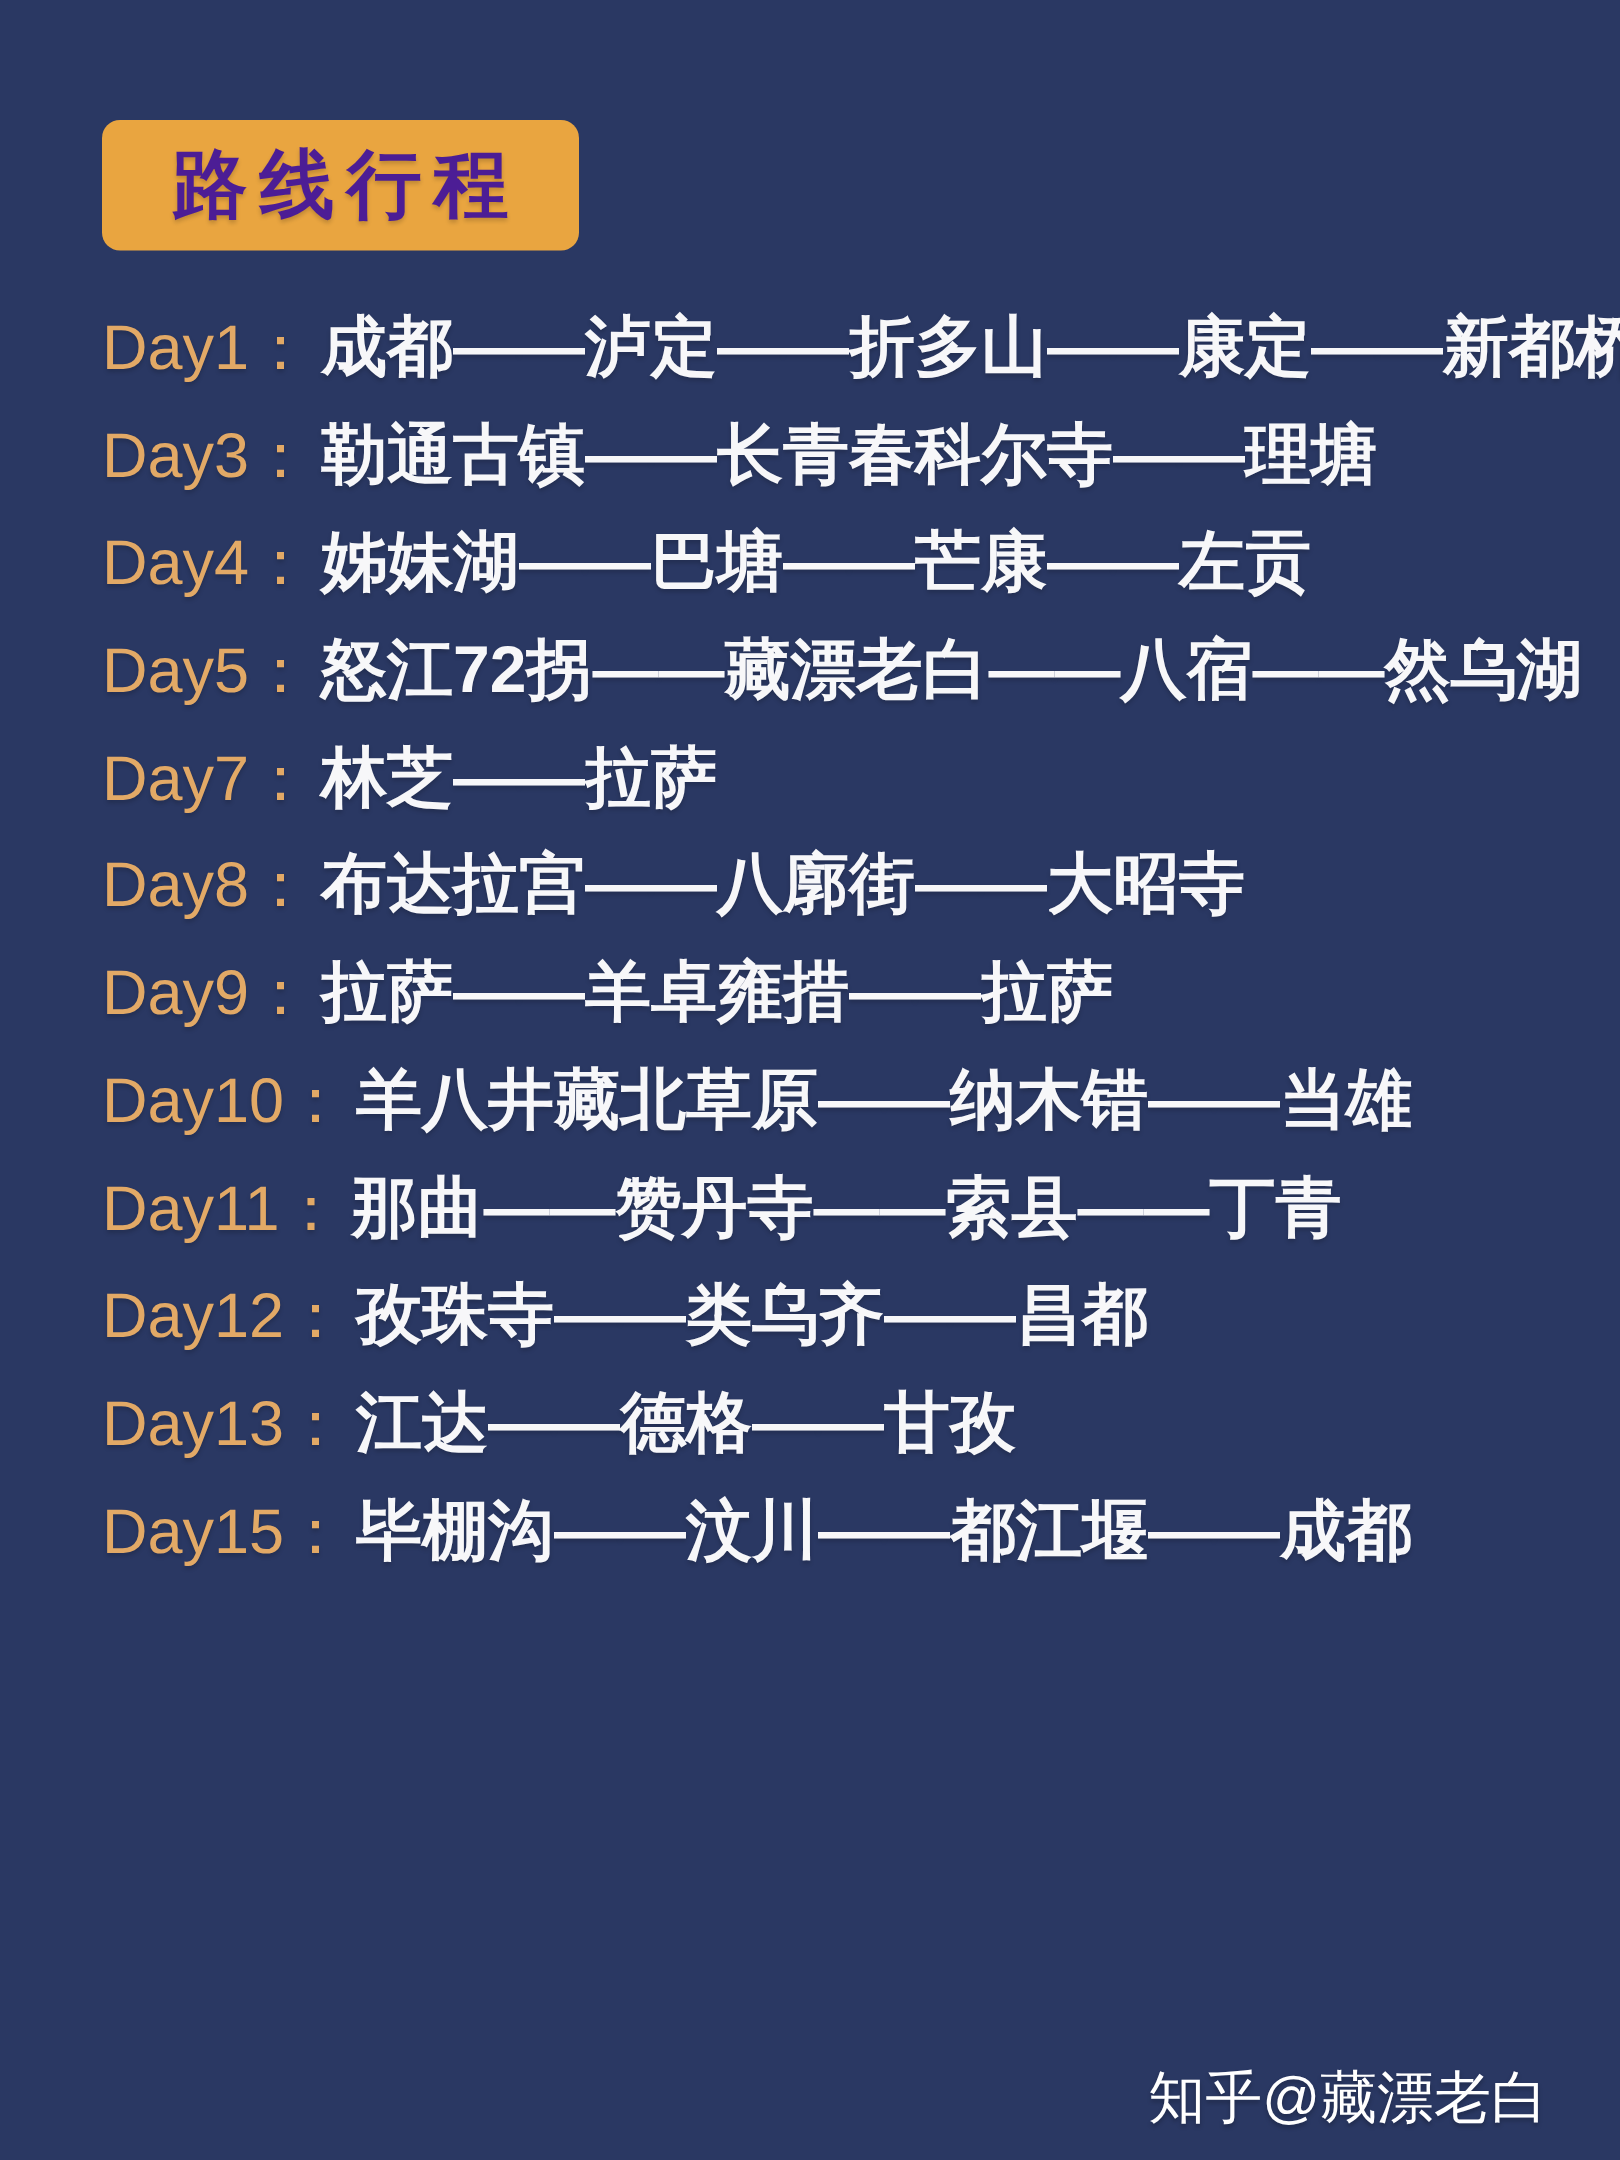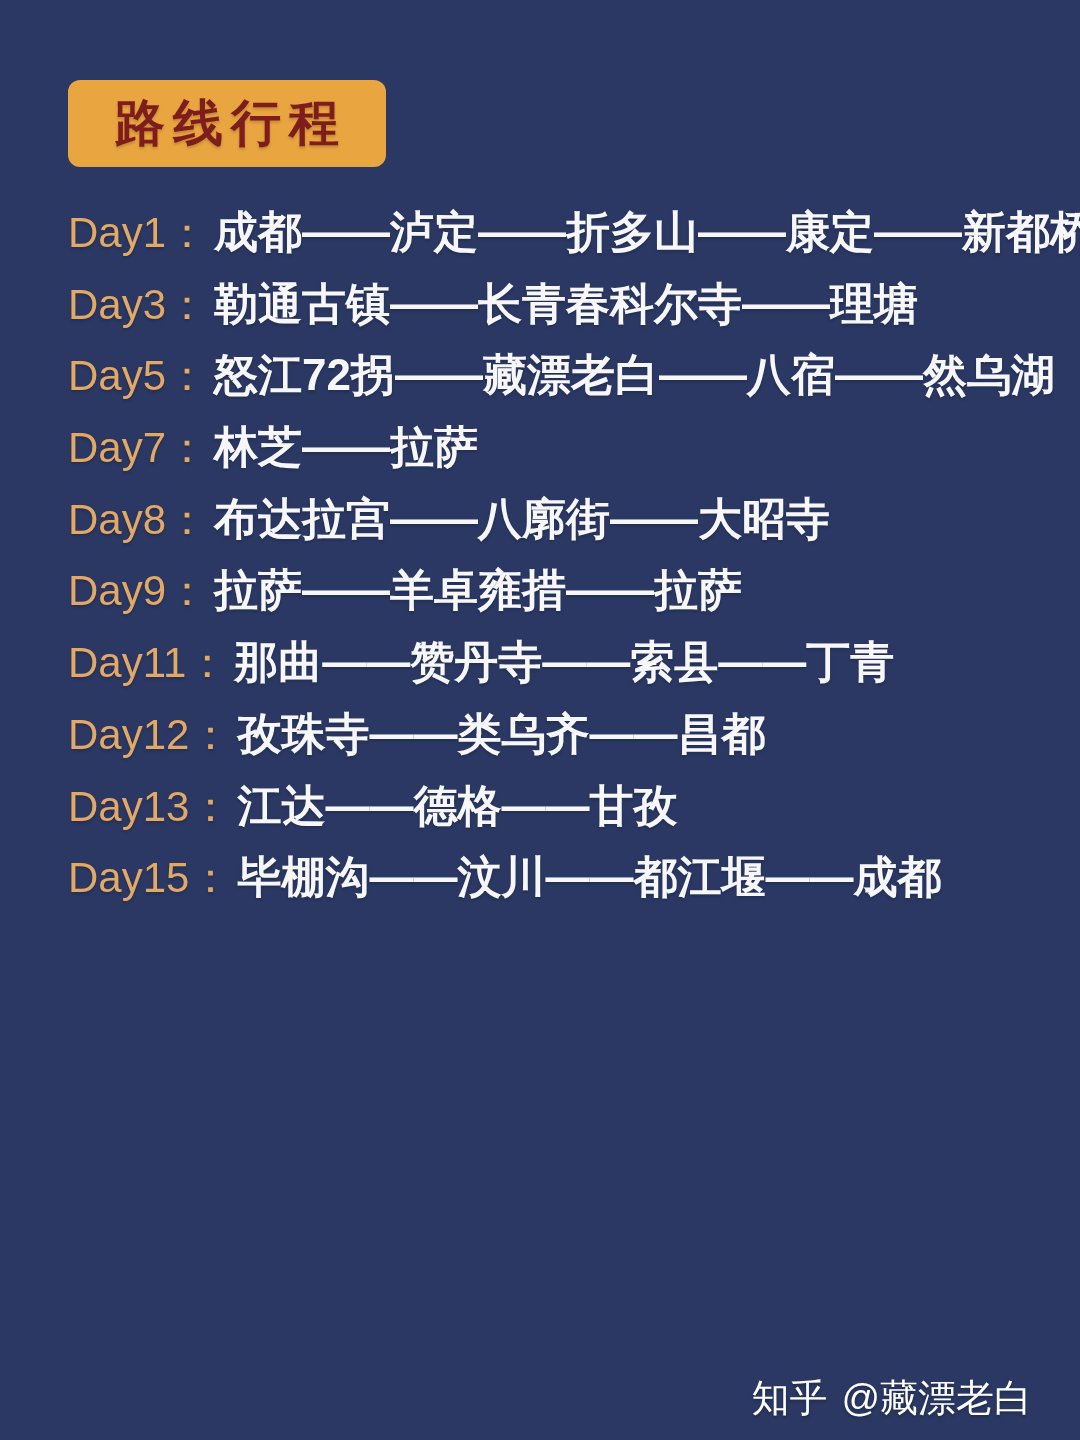--- a/index.html
+++ b/index.html
@@ -24,21 +24,21 @@
     top: 80px;
     width: 318px;
     height: 87px;
     background: #E9A540;
     border-radius: 12px;
     display: flex;
     align-items: center;
     justify-content: center;
   }
   .title-badge span {
-    color: #7f1d1d;
+    color: #4c1d95;
     font-size: 50px;
     font-weight: 700;
     letter-spacing: 8px;
     padding-left: 8px; 
     text-shadow: 0 2px 3px rgba(0,0,0,0.18);
     white-space: nowrap;
   }
   .itinerary-list {
     position: absolute;
     left: 68px;
@@ -69,50 +69,55 @@
     color: #FFFFFF;
     font-size: 38px;
     white-space: nowrap;
     text-shadow: 0 2px 3px rgba(0,0,0,0.25);
   }
   .wm-site {
     font-weight: 400;
   }
   .wm-author {
     font-weight: 400;
-    margin-left: 14px;
   }
 </style>
 </head>
 <body>
 
 <div class="page">
 
   <div class="title-badge">
     <span>路线行程</span>
   </div>
 
   <div class="itinerary-list">
     <div class="row">
       <span class="day-label">Day1：</span><span class="route-text">成都——泸定——折多山——康定——新都桥</span>
     </div>
     <div class="row">
       <span class="day-label">Day3：</span><span class="route-text">勒通古镇——长青春科尔寺——理塘</span>
     </div>
     <div class="row">
+      <span class="day-label">Day4：</span><span class="route-text">姊妹湖——巴塘——芒康——左贡</span>
+    </div>
+    <div class="row">
       <span class="day-label">Day5：</span><span class="route-text">怒江72拐——藏漂老白——八宿——然乌湖</span>
     </div>
     <div class="row">
       <span class="day-label">Day7：</span><span class="route-text">林芝——拉萨</span>
     </div>
     <div class="row">
       <span class="day-label">Day8：</span><span class="route-text">布达拉宫——八廓街——大昭寺</span>
     </div>
     <div class="row">
       <span class="day-label">Day9：</span><span class="route-text">拉萨——羊卓雍措——拉萨</span>
+    </div>
+    <div class="row">
+      <span class="day-label">Day10：</span><span class="route-text">羊八井藏北草原——纳木错——当雄</span>
     </div>
     <div class="row">
       <span class="day-label">Day11：</span><span class="route-text">那曲——赞丹寺——索县——丁青</span>
     </div>
     <div class="row">
       <span class="day-label">Day12：</span><span class="route-text">孜珠寺——类乌齐——昌都</span>
     </div>
     <div class="row">
       <span class="day-label">Day13：</span><span class="route-text">江达——德格——甘孜</span>
     </div>

